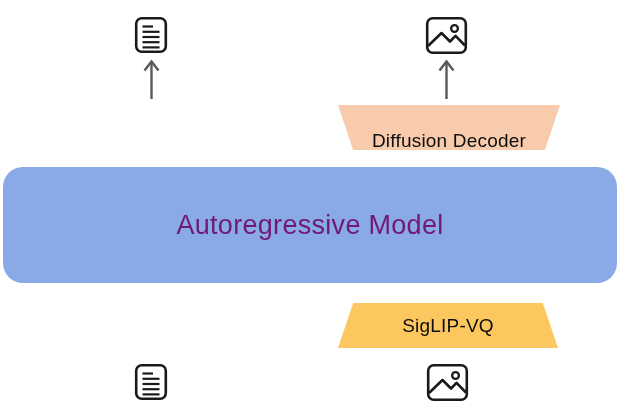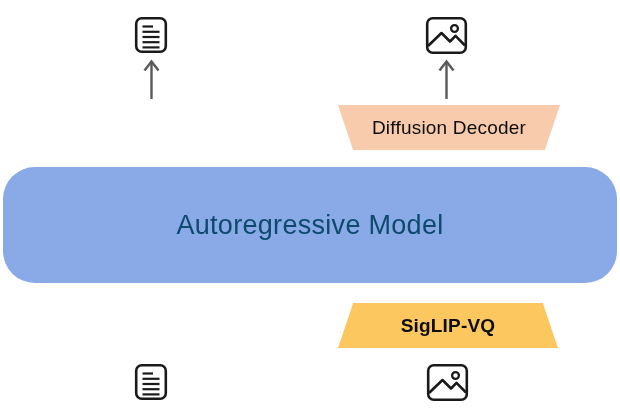--- a/index.html
+++ b/index.html
@@ -10,30 +10,30 @@
 
   .label-box{
     display:flex;align-items:center;justify-content:center;
     font-size:19px;line-height:1;letter-spacing:0.2px;color:#0d0d0d;
   }
   .gray-box{background:#f2f2f2;border-radius:8px;}
 
   .trapezoid-down{ 
     background:#f8cbad;
     clip-path:polygon(0% 0%, 100% 0%, 93.2% 100%, 6.8% 100%);
+    align-items:flex-end;
   }
   .trapezoid-up{ 
     background:#fdc75f;
     clip-path:polygon(6.9% 0%, 93.1% 0%, 100% 100%, 0% 100%);
-    font-weight:bold;
   }
   .big-box{
-    background:#89a9e7;border-radius:32px;
+    background:#89a9e7;border-radius:20px;
     display:flex;align-items:center;justify-content:center;
-    font-size:27px;letter-spacing:0.3px;color:#0c4a6e;
+    font-size:27px;letter-spacing:0.3px;color:#701a75;
   }
 
   
   #doc-icon-top   {left:134px;top:16px;width:34px;height:38px;}
   #img-icon-top   {left:425px;top:16px;width:43px;height:39px;}
   #arrow-left     {left:141px;top:58px;width:21px;height:42px;}
   #arrow-right    {left:436px;top:58px;width:21px;height:42px;}
   #detokenization {left:53px; top:108px;width:197px;height:38px;}
   #diffusion      {left:338px;top:105px;width:222px;height:45px;}
   #armodel        {left:3px;  top:167px;width:614px;height:116px;}

